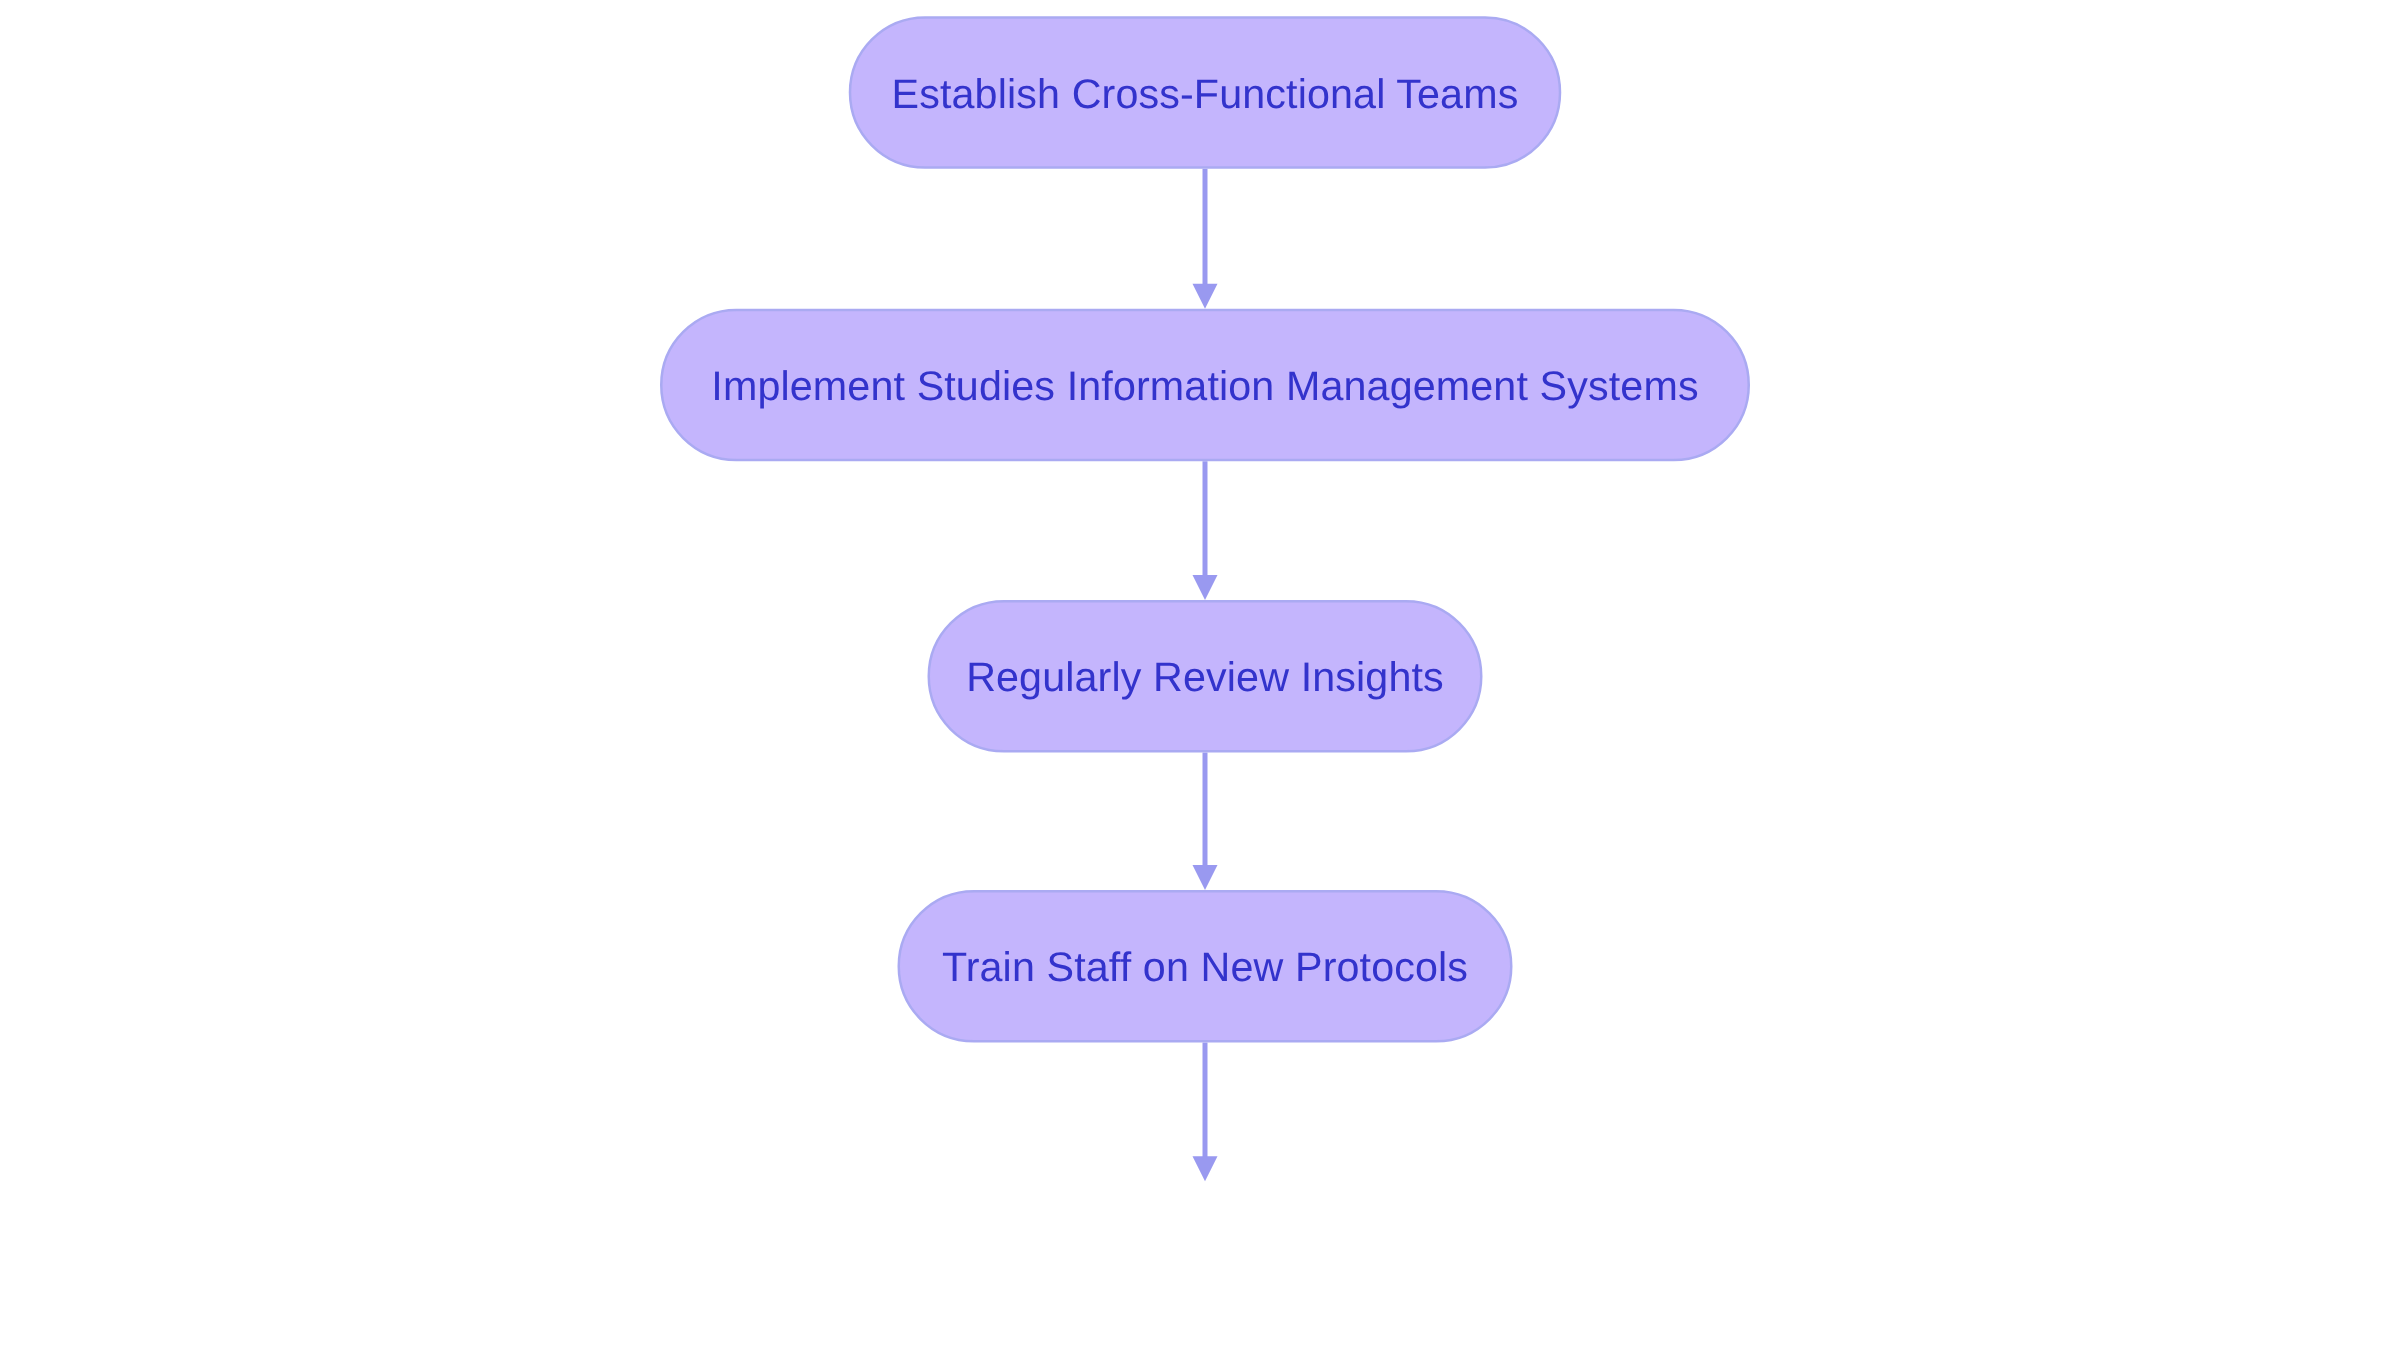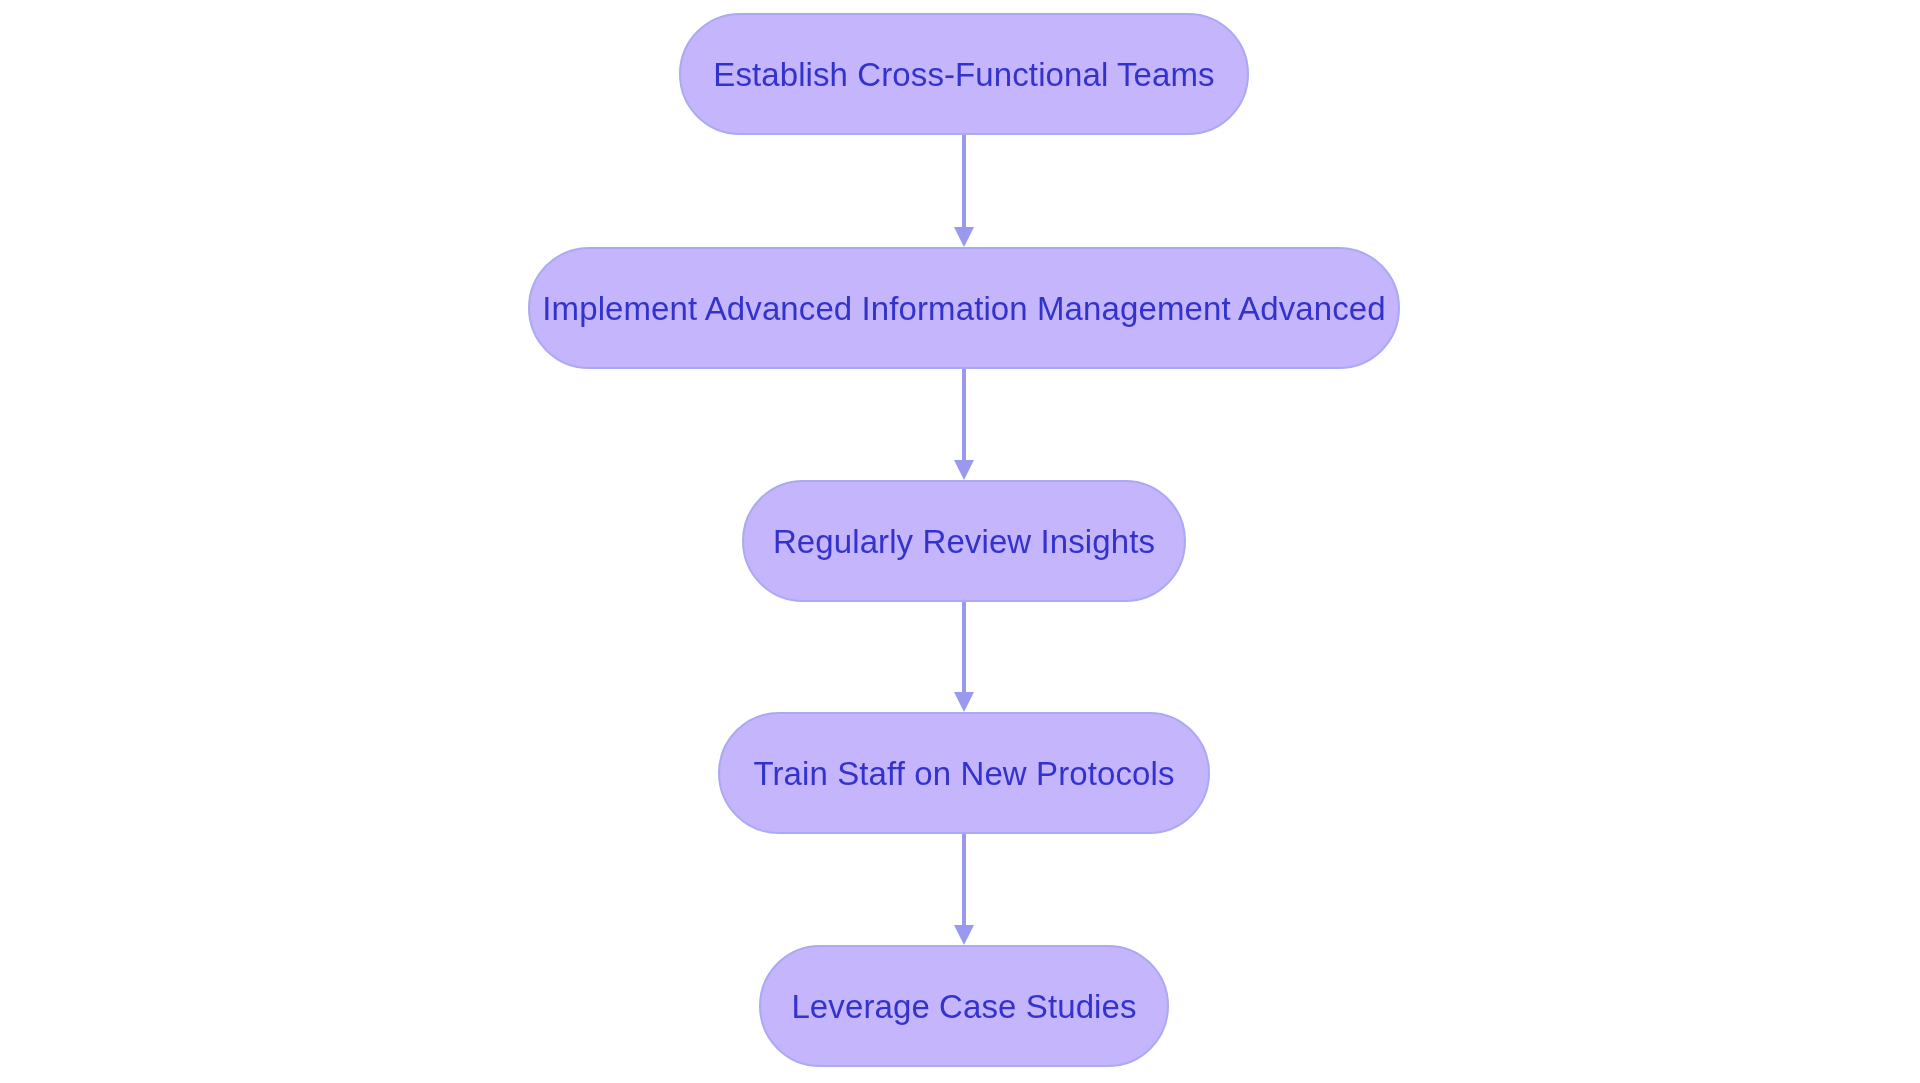--- a/index.html
+++ b/index.html
@@ -87,28 +87,25 @@
       <line x1="15" y1="0" x2="15" y2="95" stroke="#9999f0" stroke-width="4"></line>
       <polygon points="5,91 25,91 15,111" fill="#9999f0"></polygon>
     </svg>
   </div>
 
   <div class="node" style="left:964px; top:13px; width:570px;">
     <span class="node-label">Establish Cross-Functional Teams</span>
   </div>
 
   <div class="node" style="left:964px; top:247px; width:872px;">
-    <span class="node-label">Implement Advanced Information Management Advanced</span>
+    <span class="node-label">Implement Studies Information Management Systems</span>
   </div>
 
   <div class="node" style="left:964px; top:480px; width:444px;">
     <span class="node-label">Regularly Review Insights</span>
   </div>
 
   <div class="node" style="left:964px; top:712px; width:492px;">
     <span class="node-label">Train Staff on New Protocols</span>
   </div>
 
-  <div class="node" style="left:964px; top:945px; width:410px;">
-    <span class="node-label">Leverage Case Studies</span>
-  </div>
 
 </div>
 
 </body></html>

